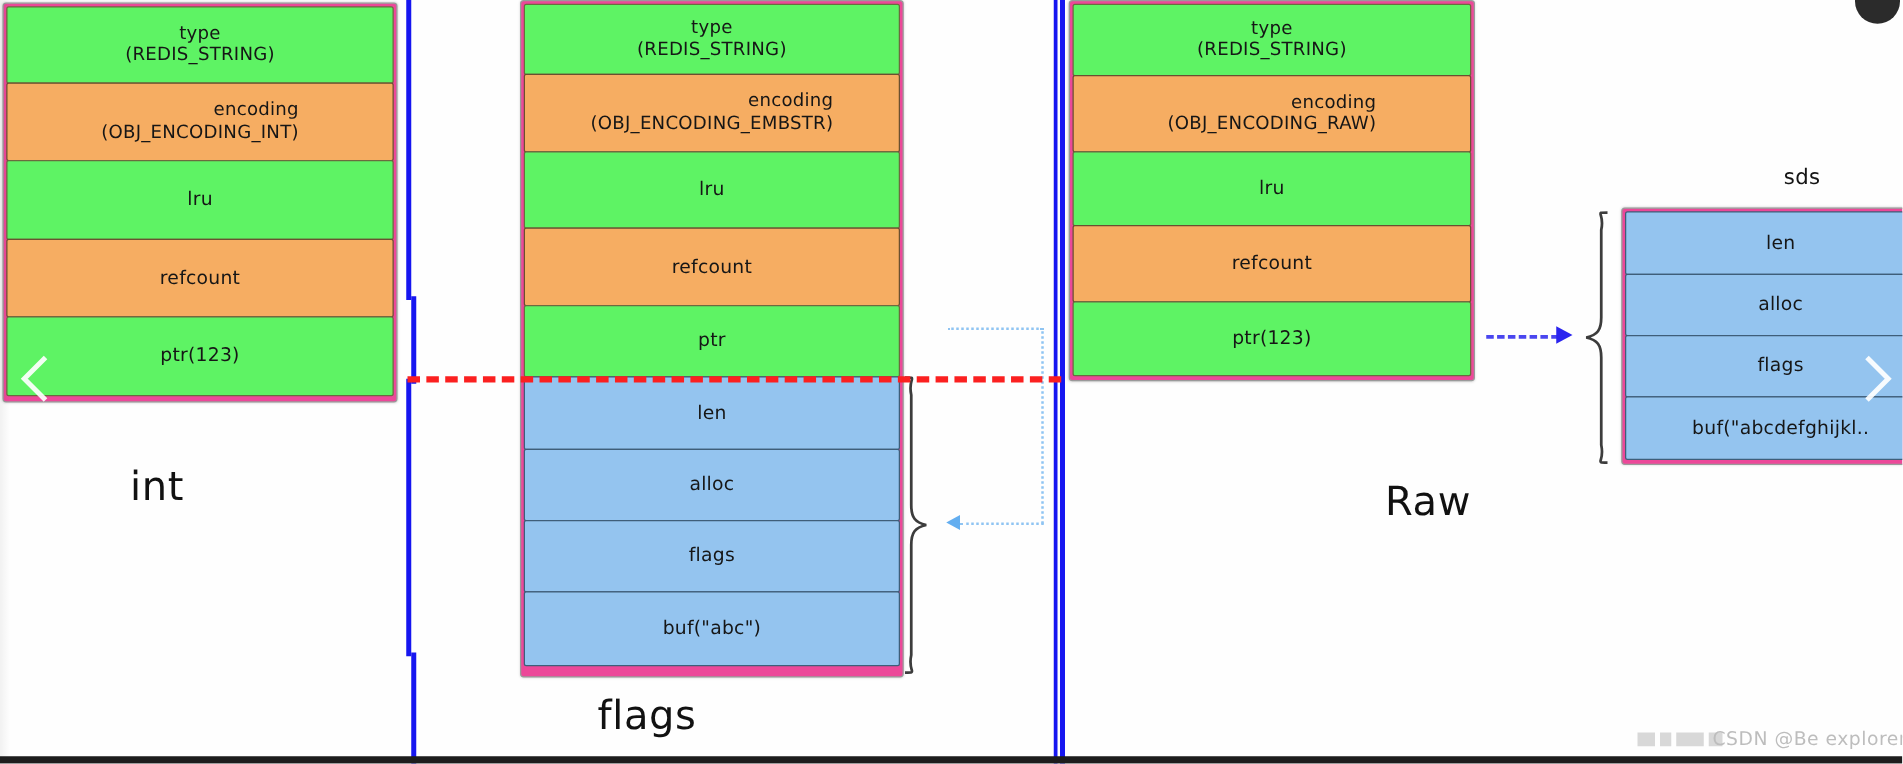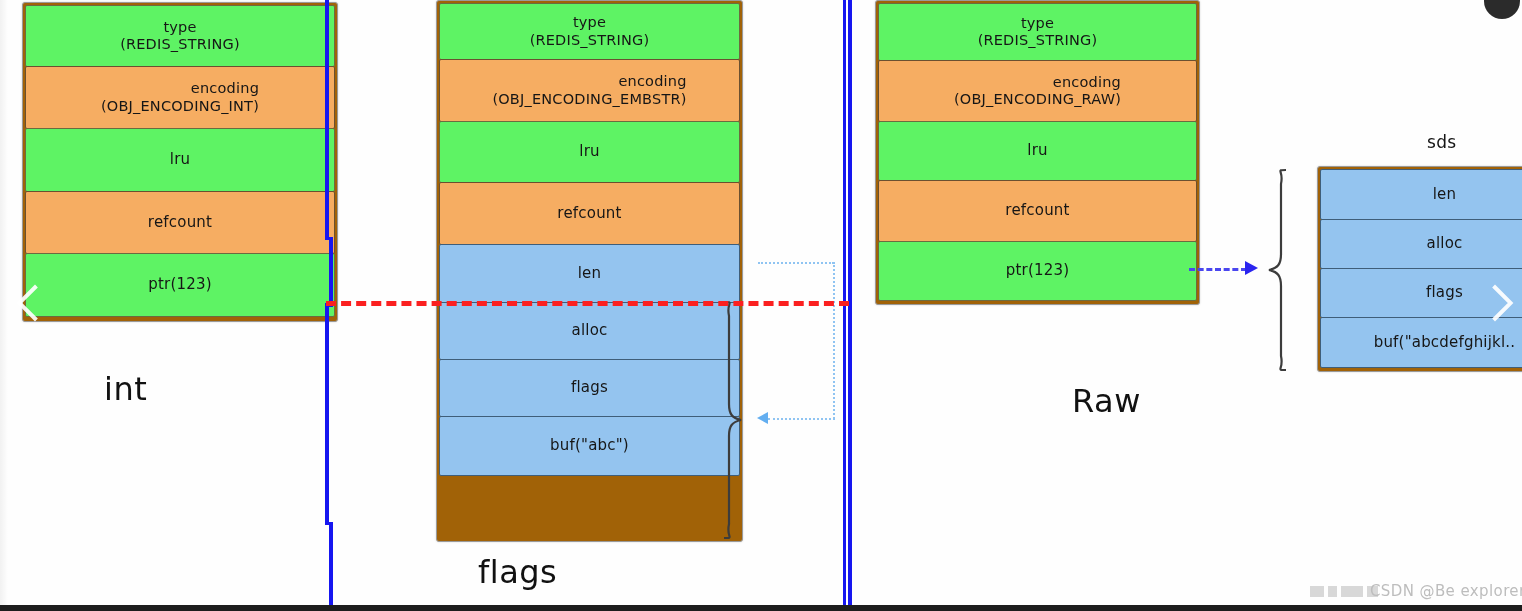--- a/index.html
+++ b/index.html
@@ -14,24 +14,23 @@
     width: 1522px; height: 611px;
     background: #fefefe;
     overflow: hidden;
   }
 
   
   .struct {
     position: absolute;
     border: 1px solid #9a9a9a;
     border-radius: 3px;
-    background: #a16207;
+    background: #ec4899;
     padding: 2px;
     box-shadow: 0 0 2px rgba(0,0,0,.18);
-    margin-left: 20px;
   }
   .row {
     display: flex;
     align-items: center;
     justify-content: center;
     text-align: center;
     border: 1px solid #5a5a3a;
     border-radius: 2px;
     margin-bottom: -1px;
     font-size: 15px;
@@ -160,20 +159,21 @@
   </div>
   <div class="caption" style="left:60px; top:370px;margin-left:44px;">int</div>
 
   <div class="struct" style="left:416px; top:0px; width:307px; height:542px;">
     <div class="row green two" style="height:57px;">type
 (REDIS_STRING)</div>
     <div class="row orange two" style="height:63px;">encoding
 (OBJ_ENCODING_EMBSTR)</div>
     <div class="row green" style="height:62px;">lru</div>
     <div class="row orange" style="height:63px;">refcount</div>
+    <div class="row green" style="height:58px;">ptr</div>
     <div class="row blue" style="height:59px;">len</div>
     <div class="row blue" style="height:58px;">alloc</div>
     <div class="row blue" style="height:58px;">flags</div>
     <div class="row blue" style="height:60px;">buf("abc")</div>
   </div>
   <div class="caption" style="left:478px; top:553px;">flags</div>
 
   <svg class="brace" style="left:722px; top:300px; width:24px; height:240px;" viewBox="0 0 24 240" preserveAspectRatio="none">
     <path d="M2 2 C 13 2, 4 2, 7 16 L7 104 C7 114, 10 118, 19 120 C10 122, 7 126, 7 136 L7 224 C4 238, 13 238, 2 238" fill="none" stroke="#3c3c3c" stroke-width="2.2"></path>
   </svg>
@@ -185,21 +185,21 @@
 
   <div class="struct" style="left:855px; top:0px; width:325px; height:305px;">
     <div class="row green two" style="height:58px;">type
 (REDIS_STRING)</div>
     <div class="row orange two" style="height:62px;">encoding
 (OBJ_ENCODING_RAW)</div>
     <div class="row green" style="height:60px;">lru</div>
     <div class="row orange" style="height:62px;">refcount</div>
     <div class="row green" style="height:60px;">ptr(123)</div>
   </div>
-  <div class="caption" style="left:1072px; top:382px;">Raw</div>
+  <div class="caption" style="left:1108px; top:382px;">Raw</div>
 
   <div class="dash-h" style="left:1189px; top:268px; width:58px;"></div>
   <div class="dash-arrow" style="left:1245px; top:261px;"></div>
 
   <svg class="brace" style="left:1266px; top:168px; width:24px; height:204px;" viewBox="0 0 24 204" preserveAspectRatio="none">
     <path d="M20 2 C 9 2, 18 2, 15 16 L15 86 C15 96, 12 100, 3 102 C12 104, 15 108, 15 118 L15 188 C18 202, 9 202, 20 202" fill="none" stroke="#3c3c3c" stroke-width="2.2"></path>
   </svg>
 
   <div class="sds-label" style="left:1427px; top:132px;">sds</div>
   <div class="struct" style="left:1297px; top:166px; width:255px; height:206px;">

